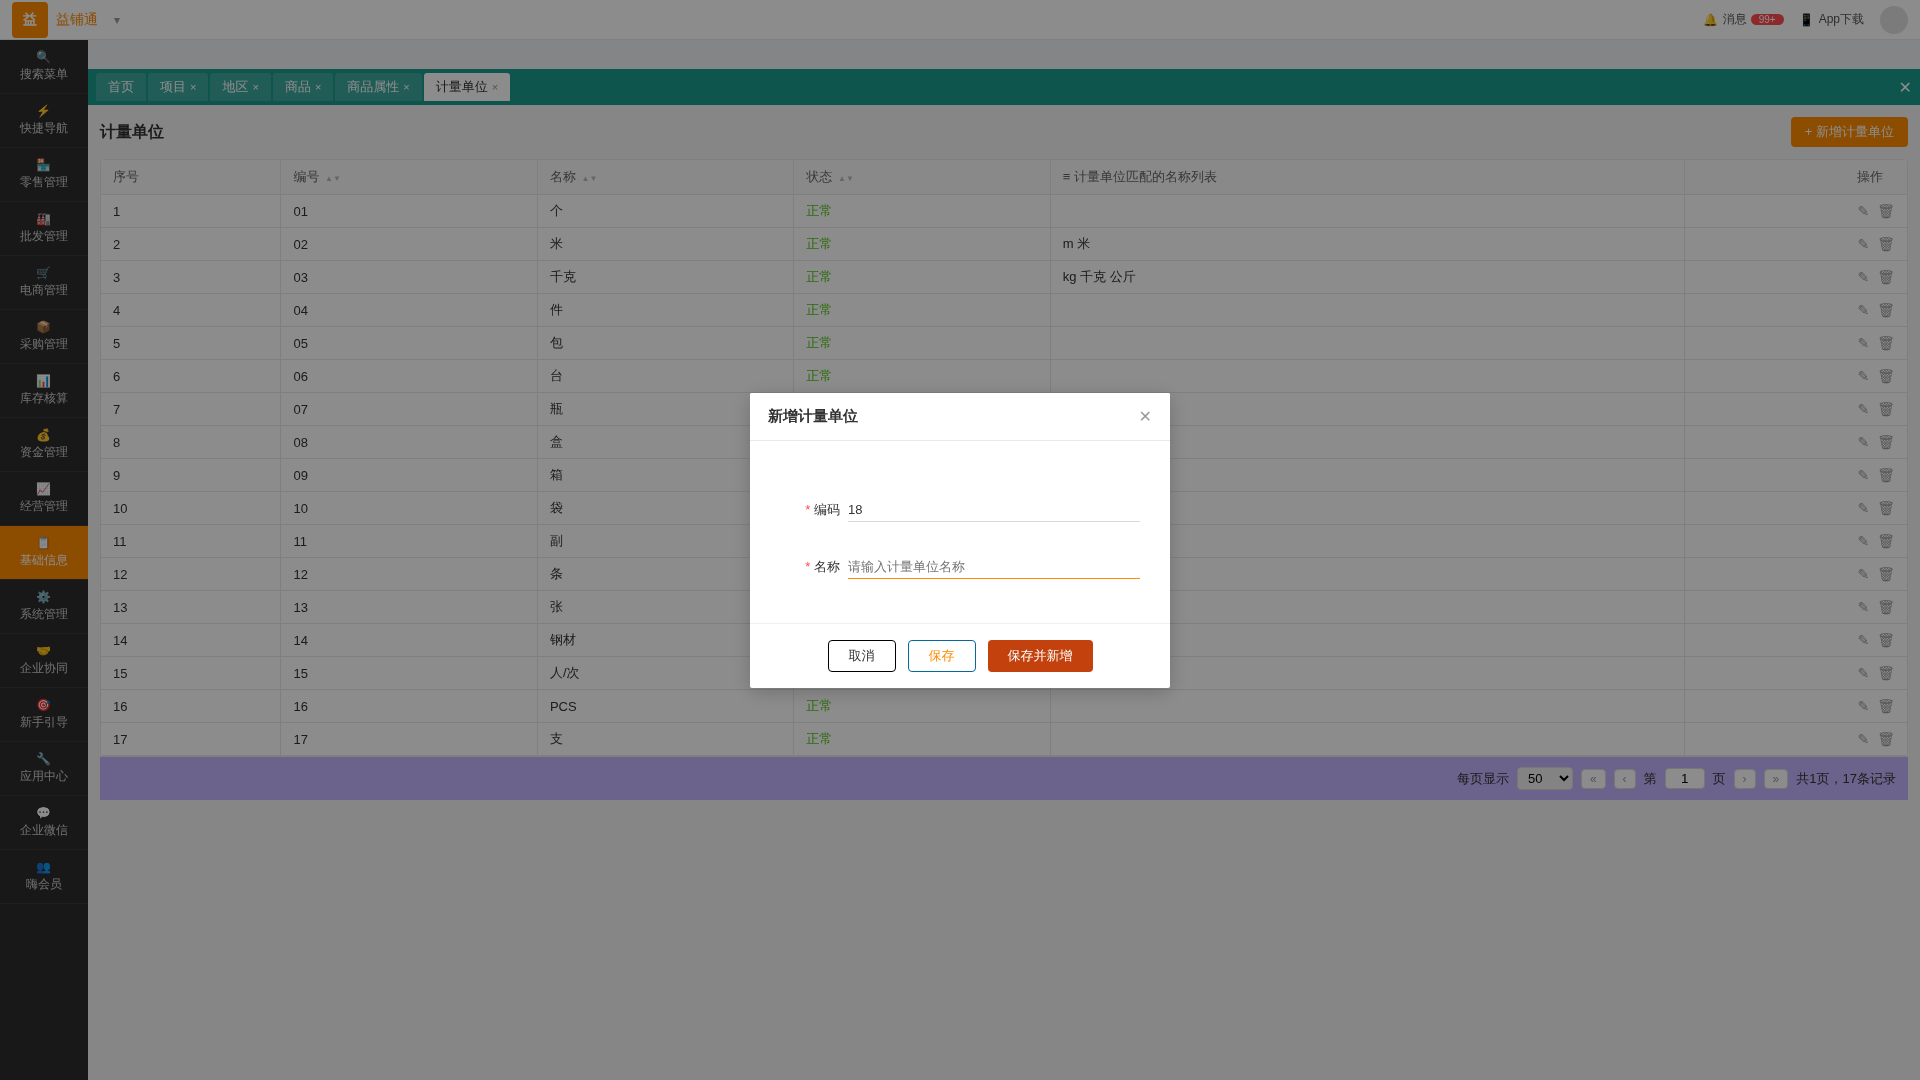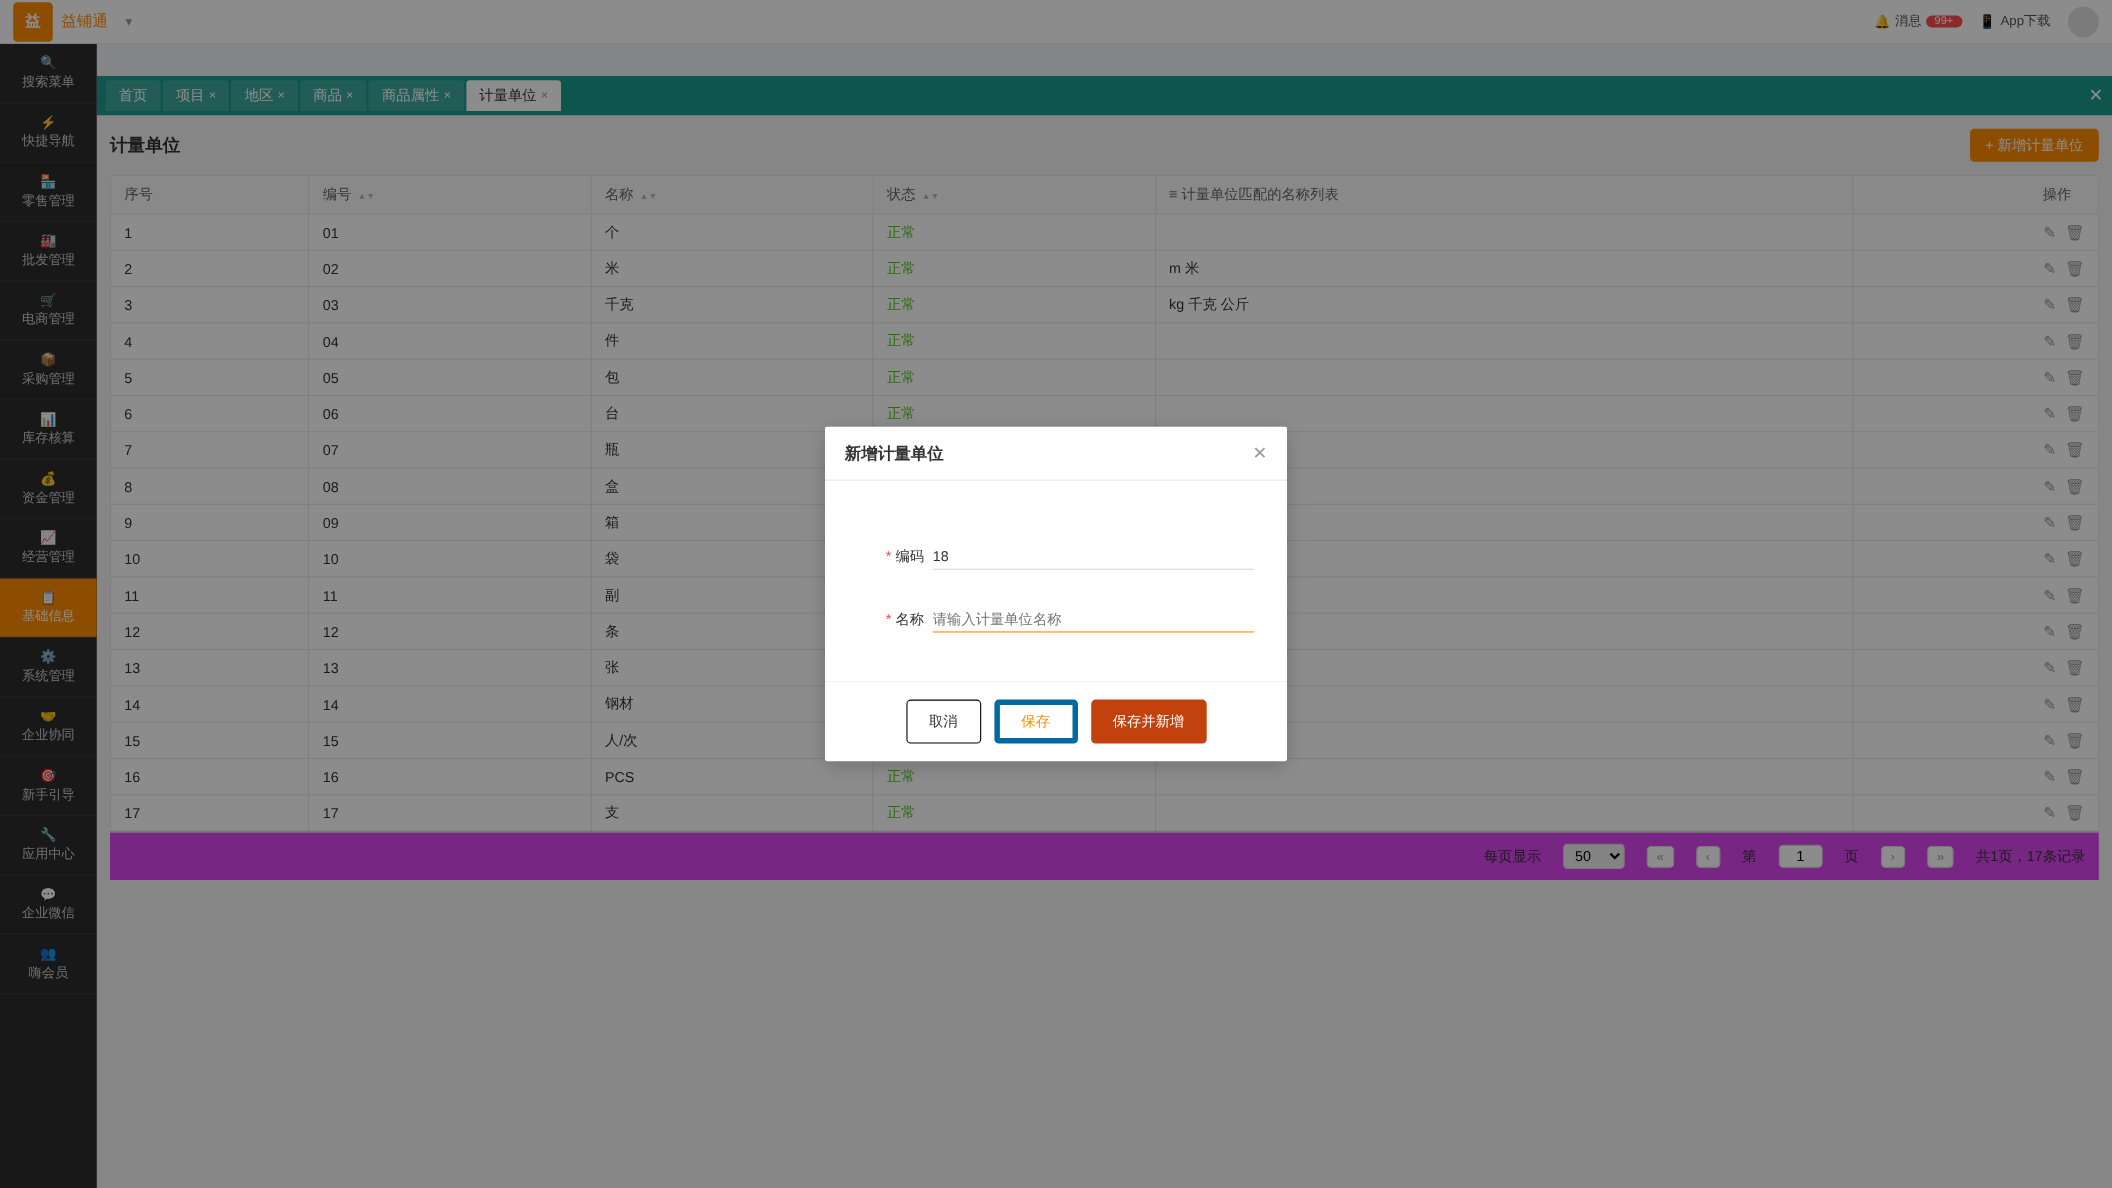--- a/index.html
+++ b/index.html
@@ -200,23 +200,23 @@
       color: #999;
       font-size: 14px;
     }
 
     
     .pagination-bar {
       display: flex;
       align-items: center;
       justify-content: flex-end;
       padding: 10px 12px;
-      background: #d946ef;
+      background: #c4b5fd;
       border-top: 1px solid #e8e8e8;
-      gap: 20px;
+      gap: 8px;
       font-size: 13px;
     }
     .page-size-select {
       border: 1px solid #d9d9d9;
       border-radius: 4px;
       padding: 2px 6px;
       font-size: 13px;
     }
     .page-nav-btn {
       border: 1px solid #d9d9d9;
@@ -313,21 +313,21 @@
     .btn-cancel {
       border: 1px solid #000000;
       background: #fff;
       color: #333;
       padding: 6px 20px;
       border-radius: 4px;
       cursor: pointer;
       font-size: 13px;
     }
     .btn-save {
-      border: 5px solid #0369a1;
+      border: 1px solid #0369a1;
       background: #fff;
       color: #ff8c00;
       padding: 6px 20px;
       border-radius: 4px;
       cursor: pointer;
       font-size: 13px;
     }
     .btn-save-new {
       background: #c2410c;
       color: #fff;

